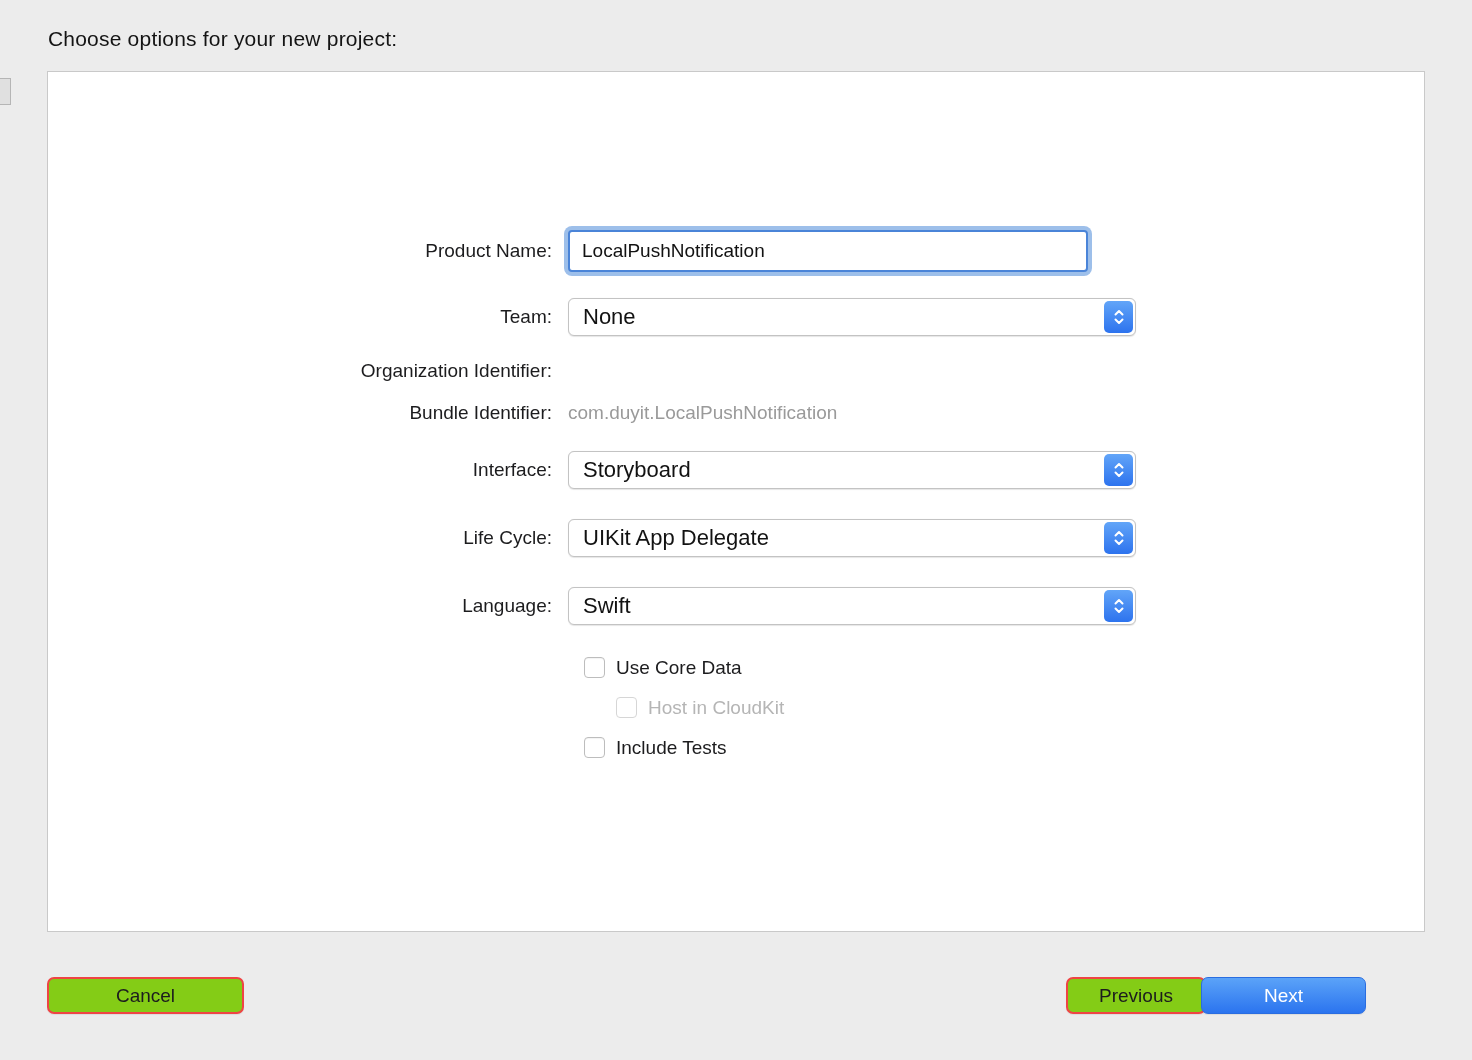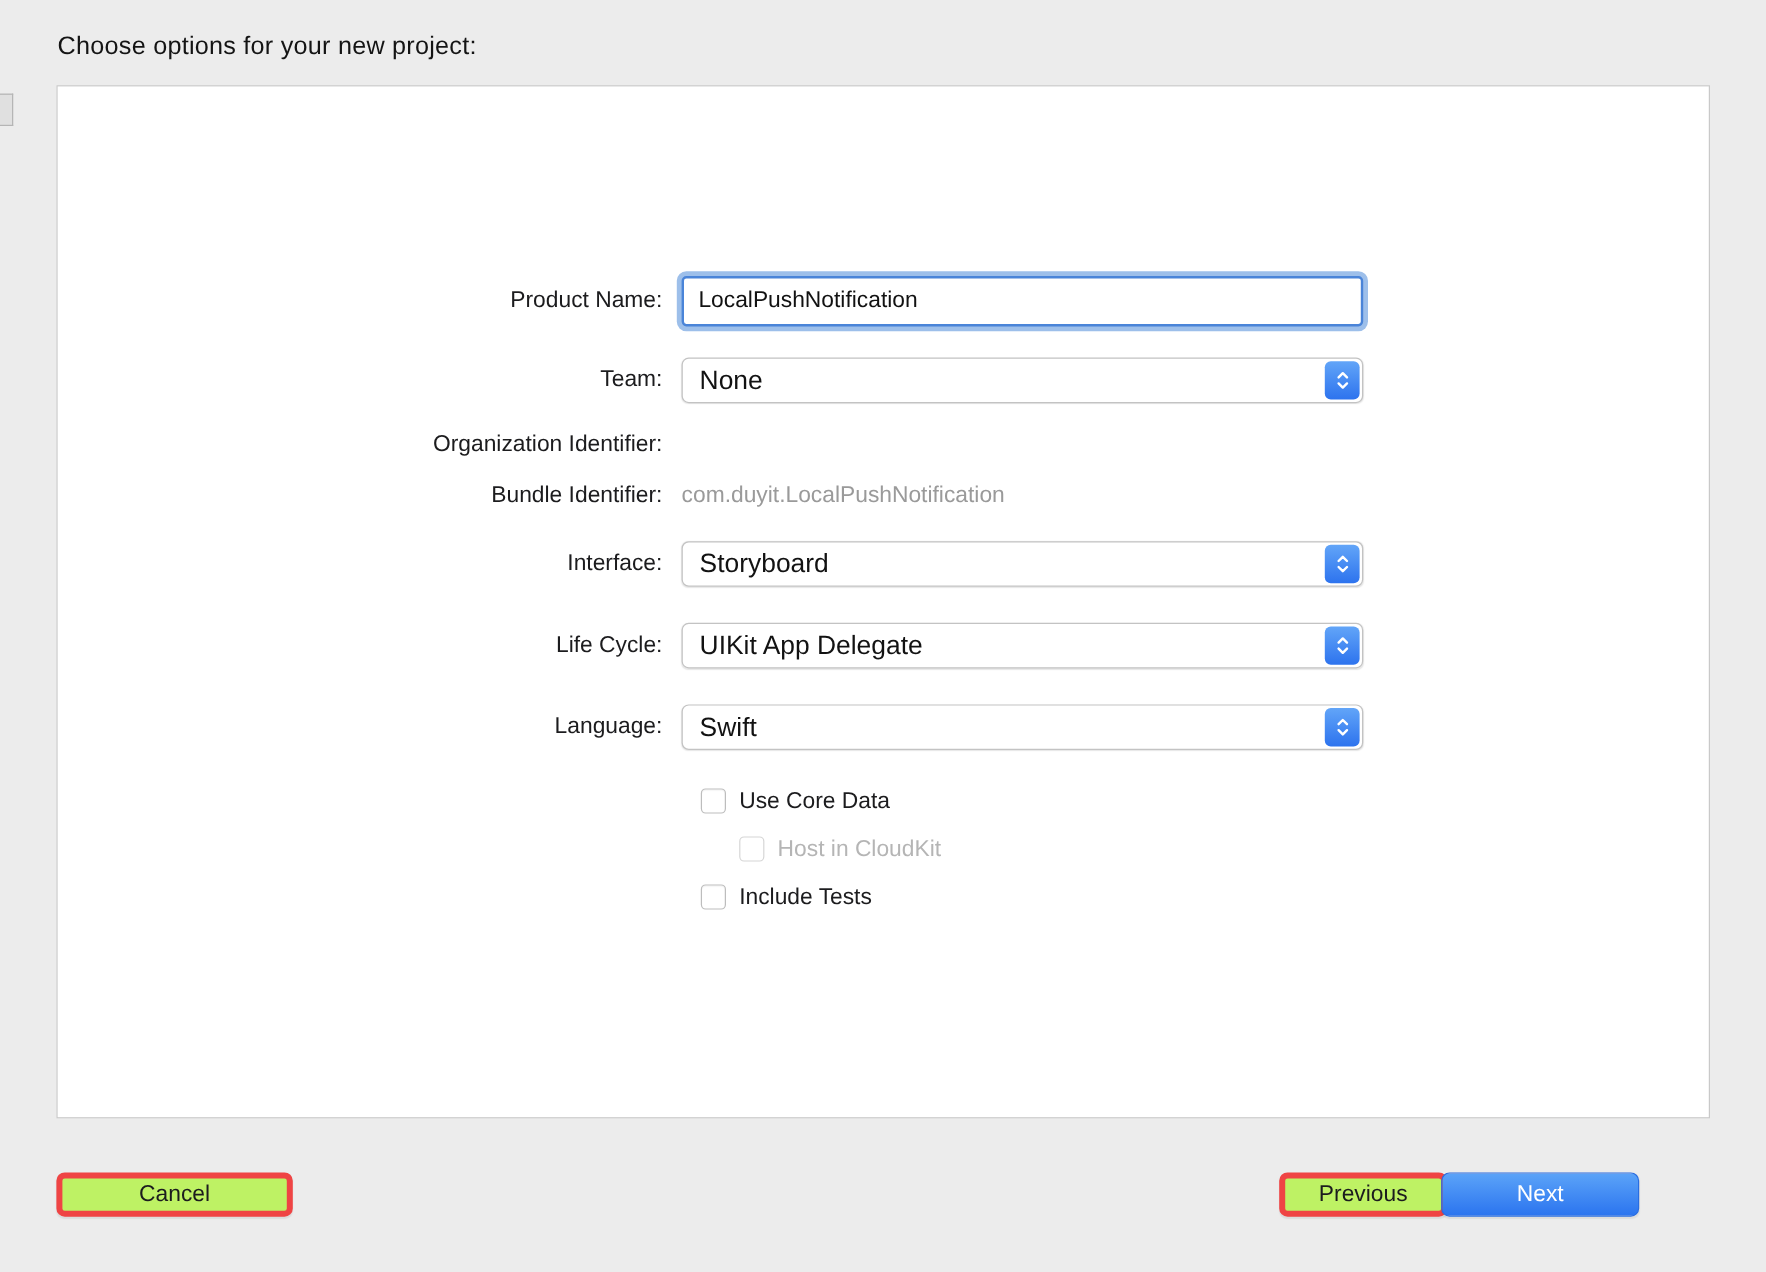--- a/index.html
+++ b/index.html
@@ -25,21 +25,21 @@
   }
   .form { padding-top:158px; }
   .row { display:flex; align-items:center; }
   .row .label {
     flex:0 0 520px; text-align:right; font-size:19px; color:#1c1c1e;
     padding-right:16px; white-space:nowrap;
   }
   .field { width:568px; position:relative; }
 
   input.text {
-    width:568px; height:40px; border:1px solid #b9b9b9; border-radius:2px;
+    width:520px; height:40px; border:1px solid #b9b9b9; border-radius:2px;
     font-size:19px; padding:0 12px; font-family:inherit; color:#121212;
     background:#fff; outline:none;
   }
   input.text.focused {
     height:42px;
     border:2px solid #4a84d8; border-radius:4px;
     box-shadow:0 0 0 4px #9dbfea;
   }
 
   .popup {
@@ -76,21 +76,21 @@
     background:#fff; margin-right:11px; flex:0 0 21px;
     box-shadow: inset 0 1px 1px rgba(0,0,0,0.05);
   }
   .checkbox-label { font-size:19px; color:#1c1c1e; }
   .checkbox-row.disabled .checkbox { border-color:#d6d6d6; box-shadow:none; }
   .checkbox-row.disabled .checkbox-label { color:#b5b5b5; }
 
   .btn {
     position:absolute; top:977px; height:37px; border-radius:7px;
     font-size:19px; display:flex; align-items:center; justify-content:center;
-    border:5px solid #ef4444; background:#bef264; color:#1c1c1e;
+    border:2px solid #ef4444; background:#84cc16; color:#1c1c1e;
     box-shadow:0 1px 1px rgba(0,0,0,0.07); cursor:default;
   }
   .btn.cancel { left:47px; width:197px; }
   .btn.previous { left:1066px; width:140px; }
   .btn.next {
     left:1201px; width:165px;
     background:linear-gradient(#5ba3f8, #2b74ef);
     border:1px solid #2a6de0; color:#ffffff;
   }
 </style>

